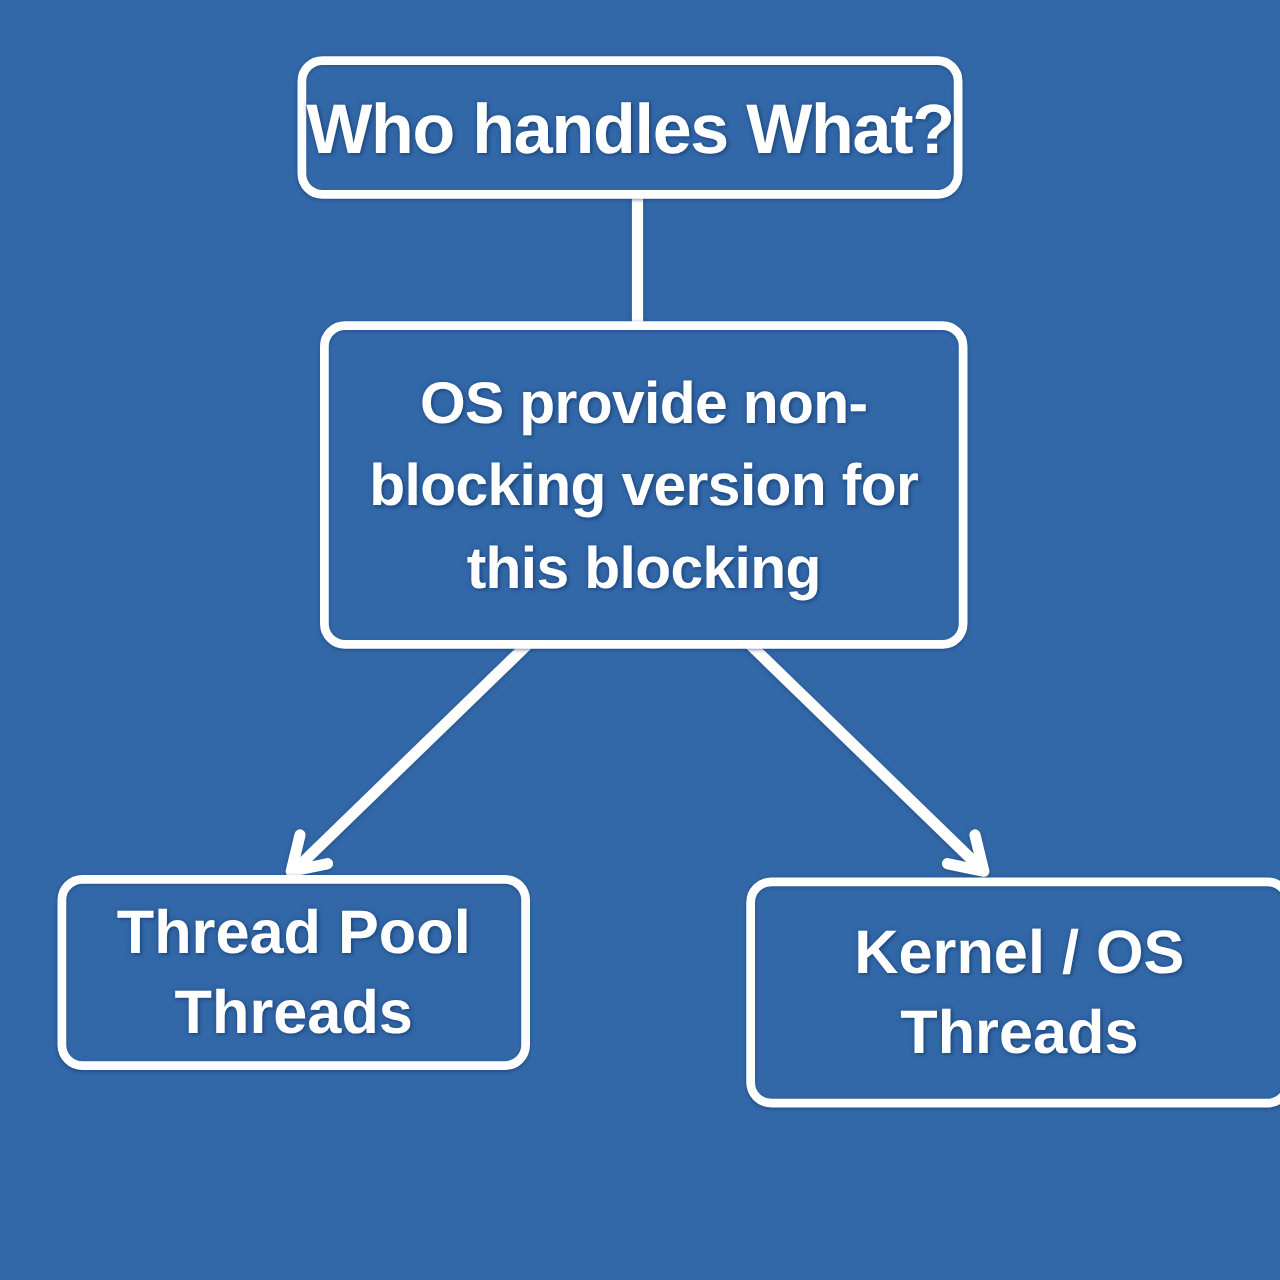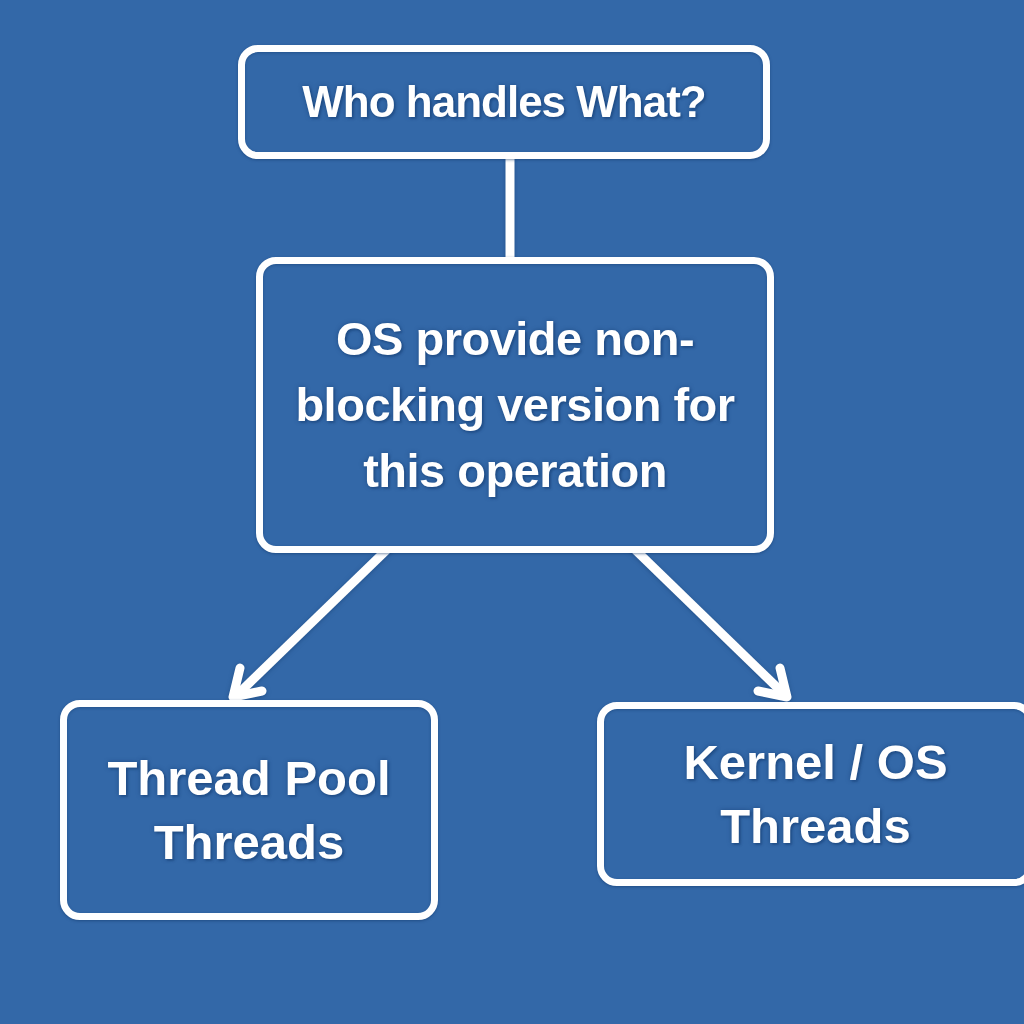--- a/index.html
+++ b/index.html
@@ -18,24 +18,24 @@
     color:var(--stroke,#FFFFFF);
     text-align:center;
     box-sizing:border-box;
   }
   .node .line{
     font-weight:bold;
     text-shadow:0 0 4px rgba(16,55,105,0.55), 2px 2px 2px rgba(16,55,105,0.35);
     white-space:nowrap;
   }
   #title-node{left:238px;top:45px;width:532px;height:114px;}
-  #title-node .line{font-size:44px;letter-spacing:-1px;}
-  #decision-node{left:256px;top:257px;width:518px;height:296px;}
+  #title-node .line{font-size:56px;letter-spacing:-1px;}
+  #decision-node{left:256px;top:257px;width:518px;height:262px;}
   #decision-node .line{font-size:47px;line-height:66px;letter-spacing:-0.5px;}
-  #thread-pool-node{left:60px;top:700px;width:378px;height:220px;}
+  #thread-pool-node{left:46px;top:700px;width:378px;height:156px;}
   #kernel-os-node{left:597px;top:702px;width:437px;height:184px;}
   #thread-pool-node .line,#kernel-os-node .line{font-size:49px;line-height:64px;}
   .edge-label{
     position:absolute;width:120px;text-align:center;
     color:var(--stroke,#FFFFFF);font-size:35px;font-weight:400;letter-spacing:2px;
     text-shadow:0 0 3px rgba(16,55,105,0.5);
   }
   #no-label{left:212px;top:558px;}
   #yes-label{left:680px;top:559px;}
   #connector-layer{
@@ -59,21 +59,21 @@
     <polyline points="780,668 787,697 758,691" fill="none" stroke="#FFFFFF" stroke-width="9" stroke-linecap="round" stroke-linejoin="round"></polyline>
   </svg>
 
   <div class="node" id="title-node">
     <div class="line">Who handles What?</div>
   </div>
 
   <div class="node" id="decision-node">
     <div class="line">OS provide non-</div>
     <div class="line">blocking version for</div>
-    <div class="line">this operation</div>
+    <div class="line">this blocking</div>
   </div>
 
 
 
   <div class="node" id="thread-pool-node">
     <div class="line">Thread Pool</div>
     <div class="line">Threads</div>
   </div>
 
   <div class="node" id="kernel-os-node">

